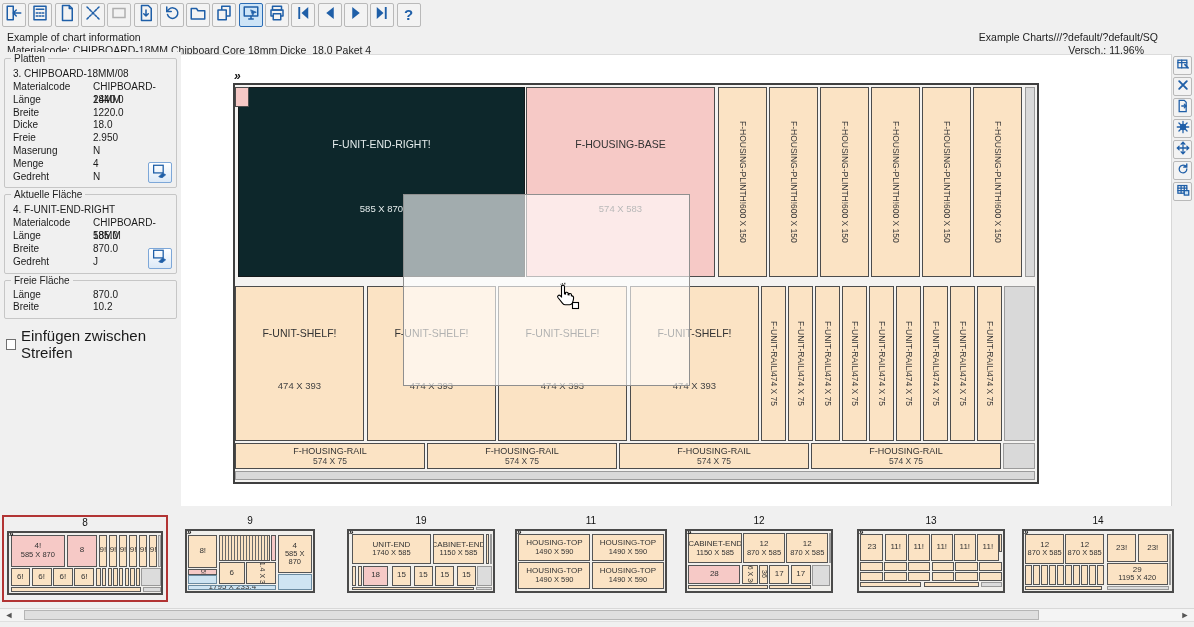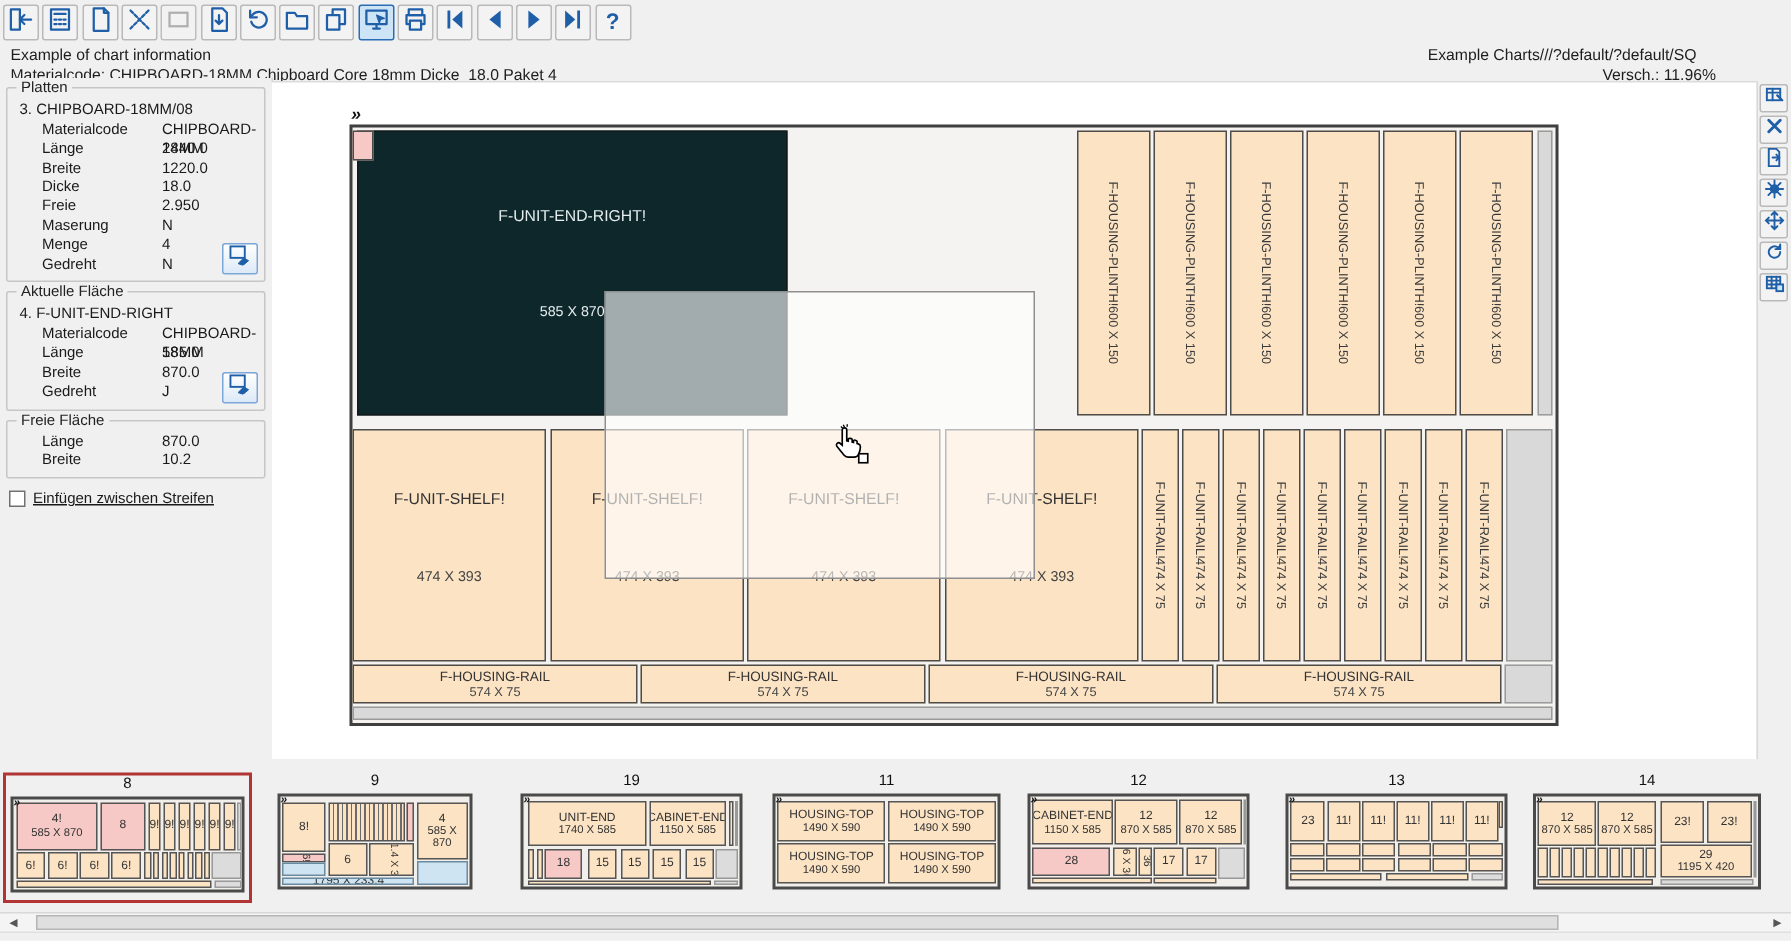--- a/index.html
+++ b/index.html
@@ -18,29 +18,29 @@
   }
   .tbtn.selected{background:#cde4f7;border:1px solid #2a6cb5;}
   .tbtn.disabled{opacity:.9;}
   
   .hdrtext{position:absolute;font-size:10.5px;color:#1d1d1d;white-space:pre;}
   
   #left-panel{position:absolute;left:0;top:52px;width:181px;height:454px;background:#f0f0f0;border-right:1px solid #d2d2d2;}
   .group{position:relative;margin:6px 4px 0 4px;border:1px solid #c6c6c6;border-radius:2px;padding:8px 4px 4px 4px;}
   .group .gtitle{position:absolute;top:-6px;left:6px;background:#f0f0f0;padding:0 3px;font-size:10px;color:#222;}
   .group .gsub{font-size:10px;color:#1a1a1a;margin:1px 0 2px 4px;}
-  .prow{display:flex;font-size:10px;color:#1a1a1a;height:12.8px;line-height:12.8px;margin-left:15px;}
+  .prow{display:flex;font-size:10px;color:#1a1a1a;height:12.8px;line-height:12.8px;}
   .prow .plbl{width:80px;padding-left:4px;}
   .prow .pval{flex:1;}
   .gbtn{
     position:absolute;right:4px;bottom:4px;width:24px;height:21px;box-sizing:border-box;
     border:1px solid #7da7d8;background:linear-gradient(#ffffff,#dce9f7);
     display:flex;align-items:center;justify-content:center;border-radius:2px;
   }
-  #chkrow{display:flex;align-items:center;margin:8px 0 0 6px;font-size:10px;color:#1a1a1a;text-decoration:underline;}
+  #chkrow{display:flex;align-items:center;margin:8px 0 0 6px;font-size:15px;color:#1a1a1a;}
   #chkbox{width:11px;height:11px;box-sizing:border-box;border:1px solid #707070;background:#fff;margin-right:5px;}
   
   #canvas{position:absolute;left:181px;top:54px;width:991px;height:452px;background:#ffffff;border-top:1px solid #dcdcdc;}
   #sheet{position:absolute;box-sizing:border-box;border:2px solid #3f3f3f;background:#f4f3f1;}
   #sheet-marker{position:absolute;font-size:12px;font-weight:bold;font-style:italic;color:#111;}
   .piece{position:absolute;box-sizing:border-box;border:1px solid #4c4c4c;overflow:hidden;}
   .piece.tan{background:#fbe3c4;}
   .piece.pink{background:#f6c9c6;}
   .piece.dark{background:#0d272b;border-color:#13181a;color:#e4ecec;}
   .piece.waste{background:#d9d9d9;border-color:#9b9b9b;}
@@ -176,21 +176,21 @@
           <path d="M5 4l9 8-9 8z" fill="#1f5fa8"></path>
         </svg></span>
     </div>
     <div class="tbtn" style="left: 396.5px;">
       <span><span style="color:#1f5fa8;font-weight:bold;font-size:15px;">?</span></span>
     </div>
   </div>
 
 <div class="hdrtext" style="left:7px;top:31px;">Example of chart information</div>
 <div class="hdrtext" style="left:7px;top:44px;">Materialcode: CHIPBOARD-18MM Chipboard Core 18mm Dicke  18.0 Paket 4</div>
-<div class="hdrtext" style="right:63px;top:31px;text-align:right;">Example Charts///?default/?default/SQ</div>
+<div class="hdrtext" style="right:36px;top:31px;text-align:right;">Example Charts///?default/?default/SQ</div>
 <div class="hdrtext" style="right:50px;top:44px;text-align:right;">Versch.: 11.96%</div>
 
 <div id="left-panel">
     <div class="group">
       <span class="gtitle">Platten</span>
       <div class="gsub">3. CHIPBOARD-18MM/08</div>
       <div class="prow">
         <span class="plbl">Materialcode</span>
         <span class="pval">CHIPBOARD-18MM</span>
       </div>
@@ -271,20 +271,24 @@
       <span>Einfügen zwischen Streifen</span>
     </div>
   </div>
 
 <div id="canvas">
   <div id="sheet-marker" style="left: 53px; top: 14px;">»</div>
   <div id="sheet" style="left: 52px; top: 28px; width: 806px; height: 401px;">
       <div class="piece dark" style="left: 3px; top: 2px; width: 287px; height: 190px;">
         <span class="nm">F-UNIT-END-RIGHT!</span>
         <span class="dm">585 X 870</span>
+      </div>
+      <div class="piece pink" style="left: 291px; top: 2px; width: 189px; height: 190px;">
+        <span class="nm">F-HOUSING-BASE</span>
+        <span class="dm">574 X 583</span>
       </div>
       <div class="piece tan vert" style="left: 483px; top: 2px; width: 49px; height: 190px;">
         <span>F-HOUSING-PLINTH!</span>
         <span>600 X 150</span>
       </div>
       <div class="piece tan vert" style="left: 534px; top: 2px; width: 49px; height: 190px;">
         <span>F-HOUSING-PLINTH!</span>
         <span>600 X 150</span>
       </div>
       <div class="piece tan vert" style="left: 585px; top: 2px; width: 49px; height: 190px;">

